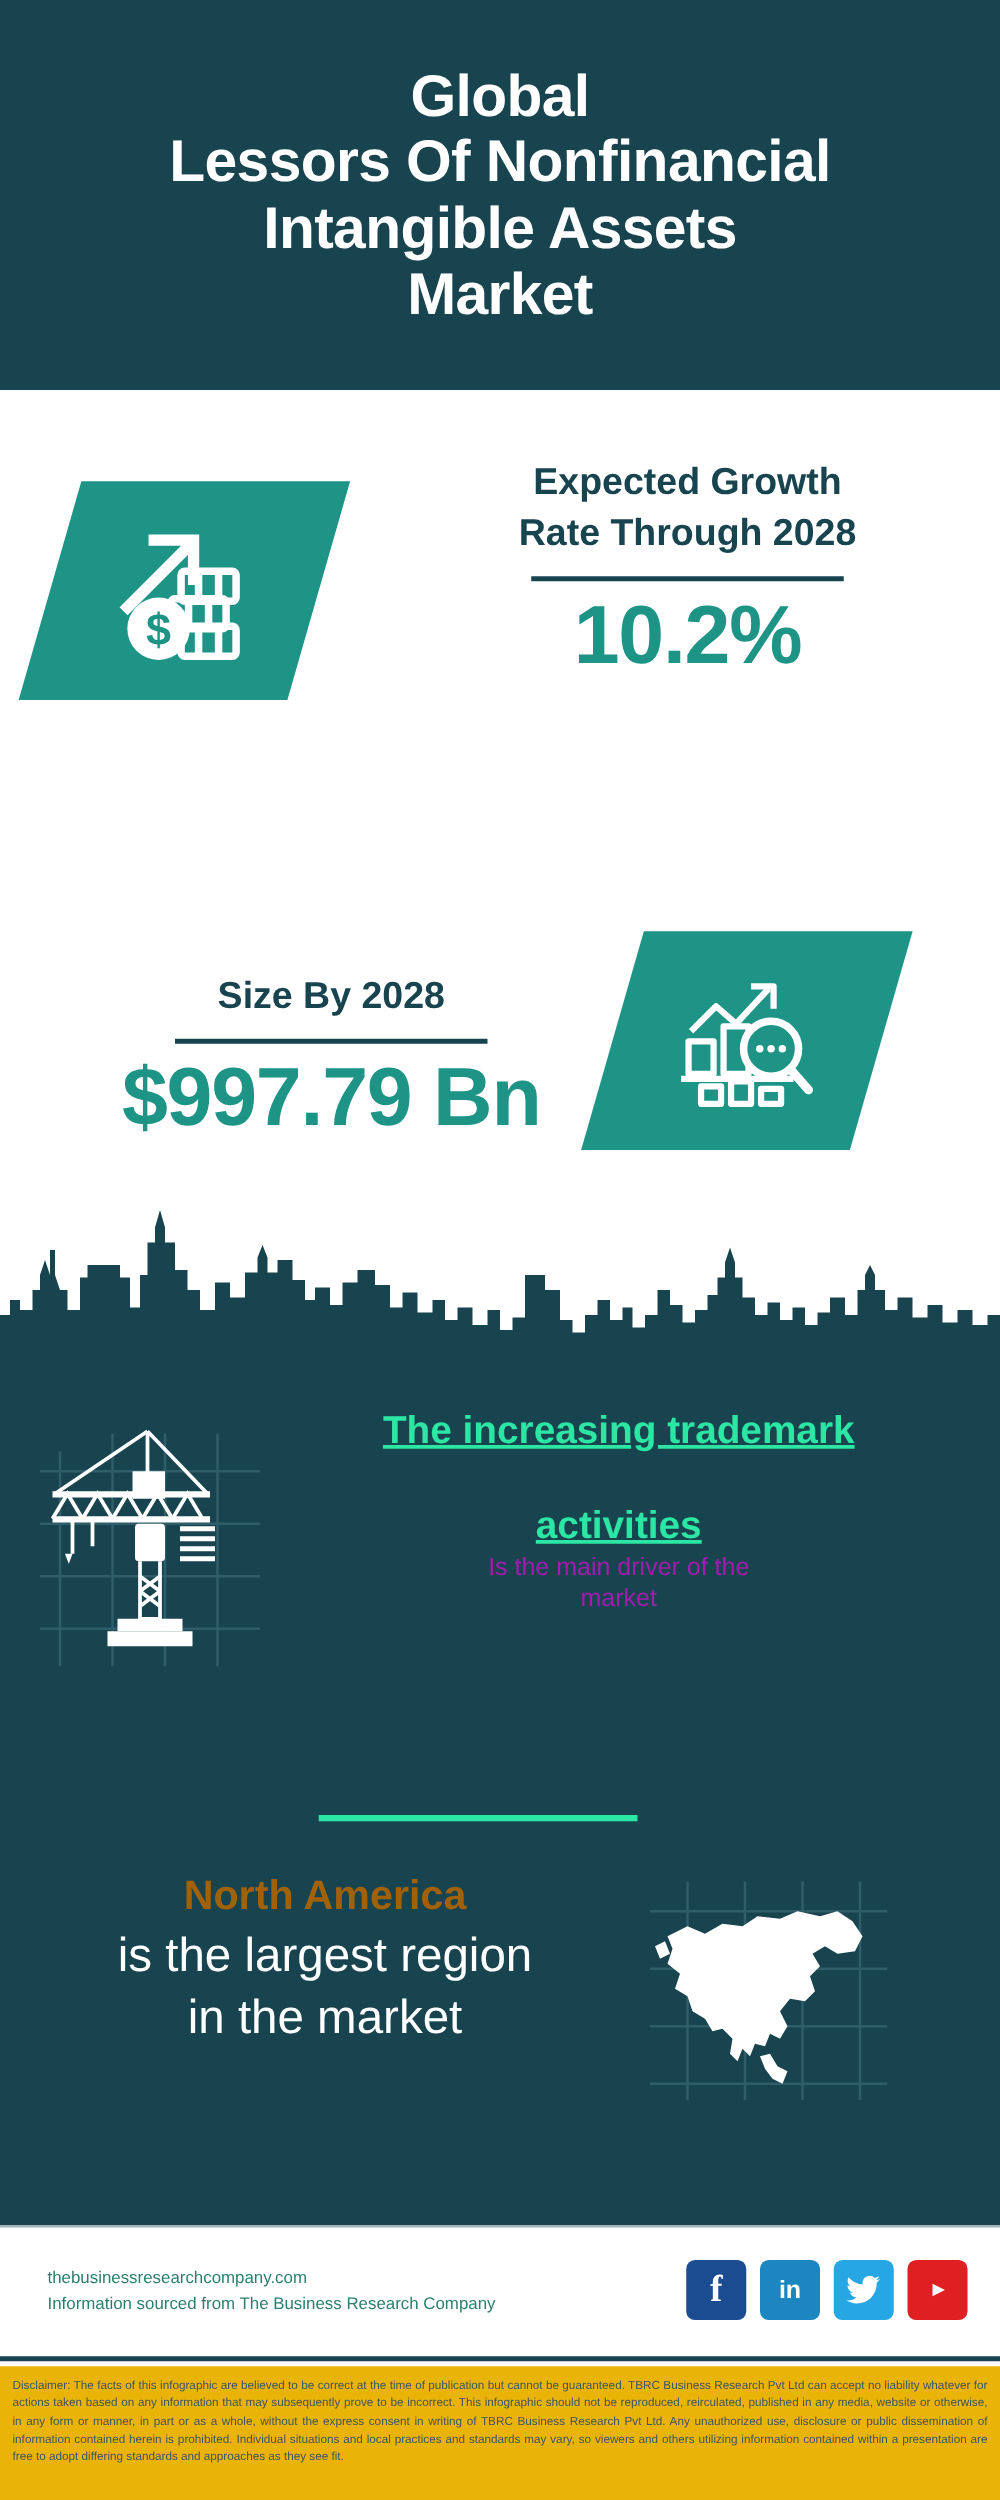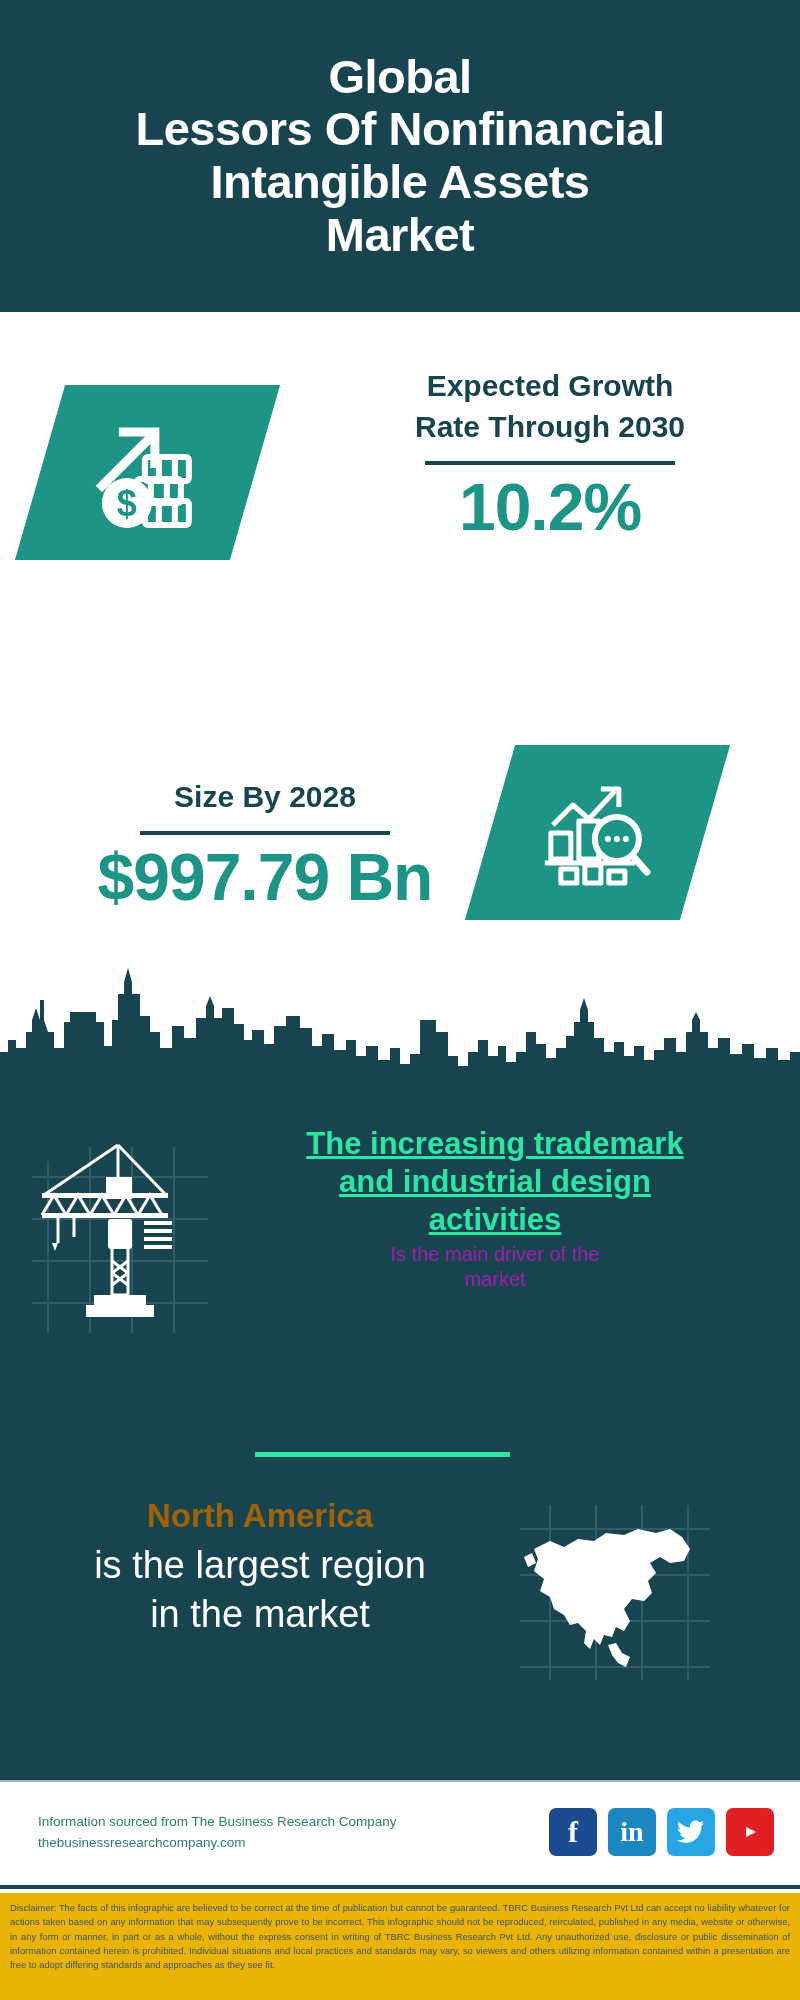--- a/index.html
+++ b/index.html
@@ -124,21 +124,21 @@
   .sicon {
     width:48px; height:48px; border-radius:7px;
     display:flex; align-items:center; justify-content:center;
     color:#fff; font-weight:bold;
   }
   .sicon.fb { background:#1b4b91; }
   .sicon.li { background:#1b86c0; }
   .sicon.tw { background:#26a7e4; }
   .sicon.yt { background:#e01f22; }
   .sicon .glyph { font-size:30px; line-height:1; font-family:"Liberation Serif", serif; }
-  .sicon.li .glyph { font-family:Liberation Serif, serif; font-size:28px; }
+  .sicon.li .glyph { font-family:Liberation Sans, sans-serif; font-size:20px; }
 
   
   .disclaimer-sep {
     position:absolute; left:0; top:1885px; width:800px; height:4px;
     background:#18444f;
   }
   .disclaimer {
     position:absolute; left:0; top:1893px; width:800px; height:107px;
     background:#eab308; padding:8px 10px 0 10px;
     color:#3f5563; font-size:9.4px; line-height:1.52;
@@ -177,21 +177,21 @@
           <line x1="70" y1="84" x2="70" y2="108"></line>
           <line x1="86" y1="84" x2="86" y2="108"></line>
         </g>
         <circle cx="38" cy="86" r="25" fill="#ffffff"></circle>
         <text x="38" y="99" font-size="36" font-weight="bold" text-anchor="middle" fill="#1d9486" font-family="Liberation Sans, sans-serif">$</text>
       </svg>
     </div>
     <div class="stat-text-right">
       <div class="stat-label">
         <span>Expected Growth</span><br>
-        <span>Rate Through 2030</span>
+        <span>Rate Through 2028</span>
       </div>
       <div class="stat-rule"></div>
       <div class="stat-value">10.2%</div>
     </div>
   </div>
 
   <div class="stat-size">
     <div class="stat-text-left">
       <div class="stat-label">
         <br>
@@ -272,21 +272,21 @@
           <rect x="116" y="92" width="28" height="4"></rect>
           <rect x="116" y="100" width="28" height="4"></rect>
           <rect x="116" y="108" width="28" height="4"></rect>
         </g>
         <path d="M24,106 l6,0 l-3,8 z" fill="#ffffff"></path>
       </svg>
     </div>
     <div class="driver-text">
       <div class="driver-hi">
         <span>The increasing trademark</span><br>
-        <span>and industrial design</span><br>
+        <br>
         <span>activities</span>
       </div>
       <div class="driver-sub">
         <span>Is the main driver of the</span><br>
         <span>market</span>
       </div>
     </div>
   </div>
 
   <div class="mid-rule"></div>
@@ -313,22 +313,22 @@
         </g>
         <path fill="#ffffff" d="M14,44 L30,36 L44,42 L58,34 L74,36 L86,28 L104,30 L118,24 L136,28 L150,24 L162,32 L170,44 L164,56 L150,58 L140,52 L130,58 L136,68 L128,76 L132,88 L124,96 L112,94 L104,104 L110,116 L104,126 L96,122 L92,132 L84,130 L80,140 L74,134 L70,144 L64,138 L66,126 L58,118 L50,120 L44,110 L34,104 L30,92 L20,86 L24,74 L14,66 L18,54 Z"></path>
         <path fill="#ffffff" d="M88,140 L96,138 L102,148 L110,152 L106,162 L98,158 L92,150 Z"></path>
         <path fill="#ffffff" d="M4,52 L12,48 L16,58 L8,62 Z"></path>
       </svg>
     </div>
   </div>
 
   <div class="source-bar">
     <div class="source-text">
+      <div>thebusinessresearchcompany.com</div>
       <div>Information sourced from The Business Research Company</div>
-      <div>thebusinessresearchcompany.com</div>
     </div>
     <div class="social">
       <div class="sicon fb">
         <span class="glyph">f</span>
       </div>
       <div class="sicon li">
         <span class="glyph">in</span>
       </div>
       <div class="sicon tw">
         <svg width="28" height="24" viewBox="0 0 28 24">

